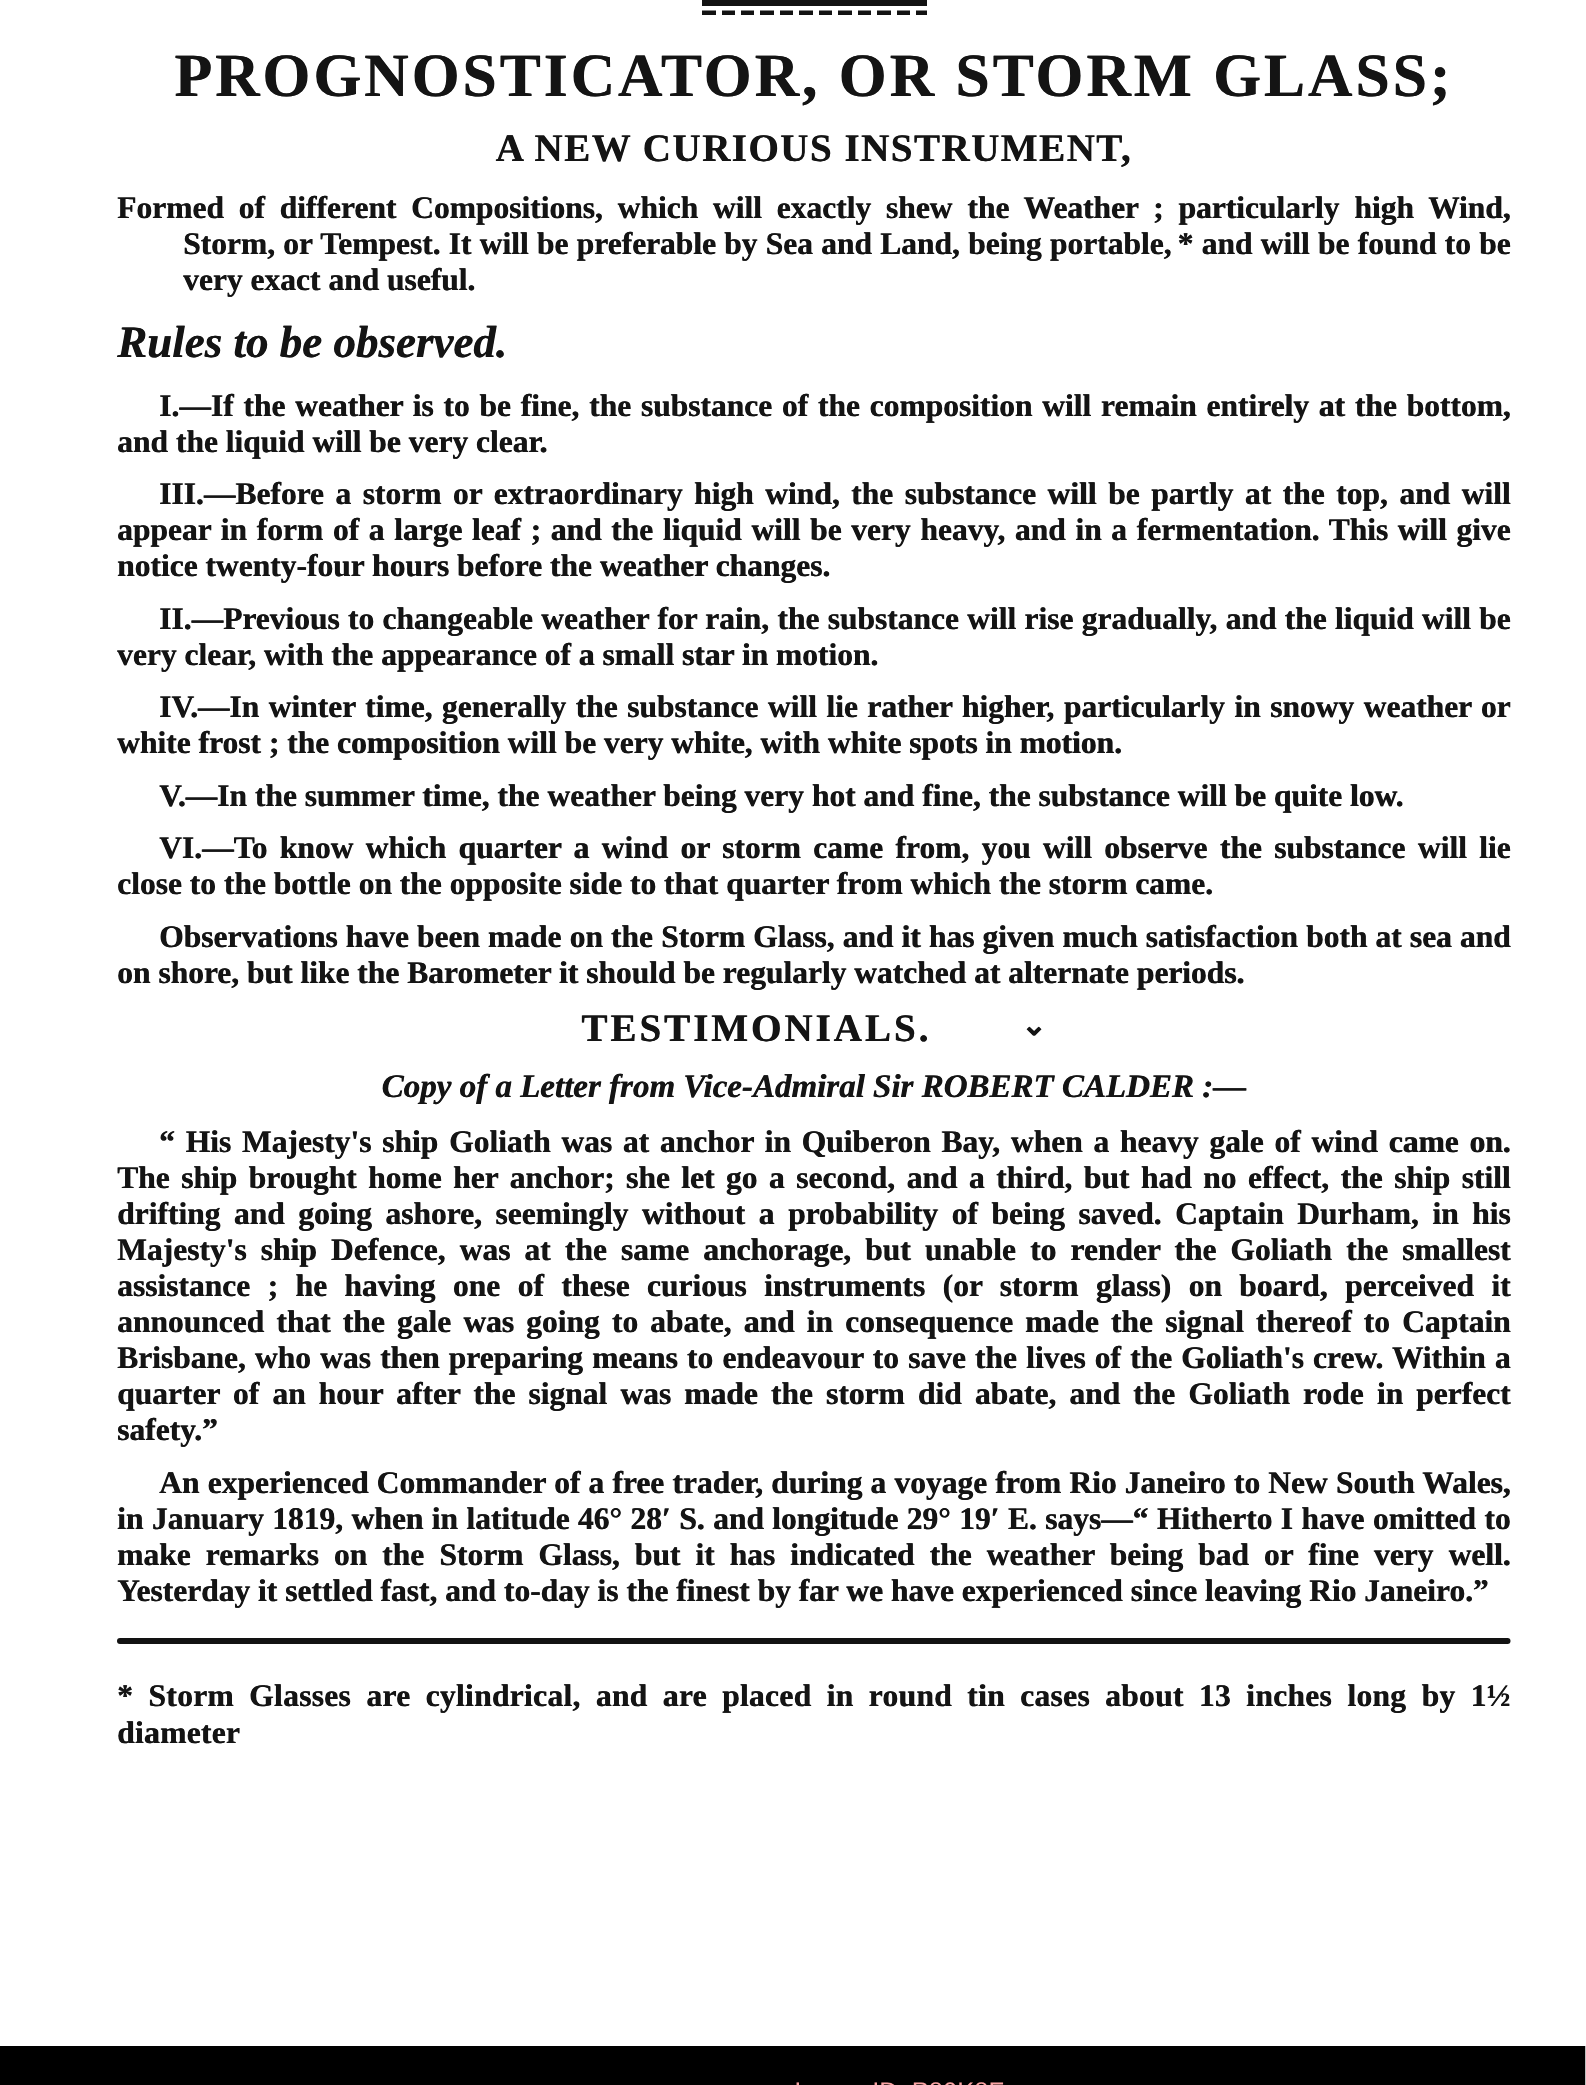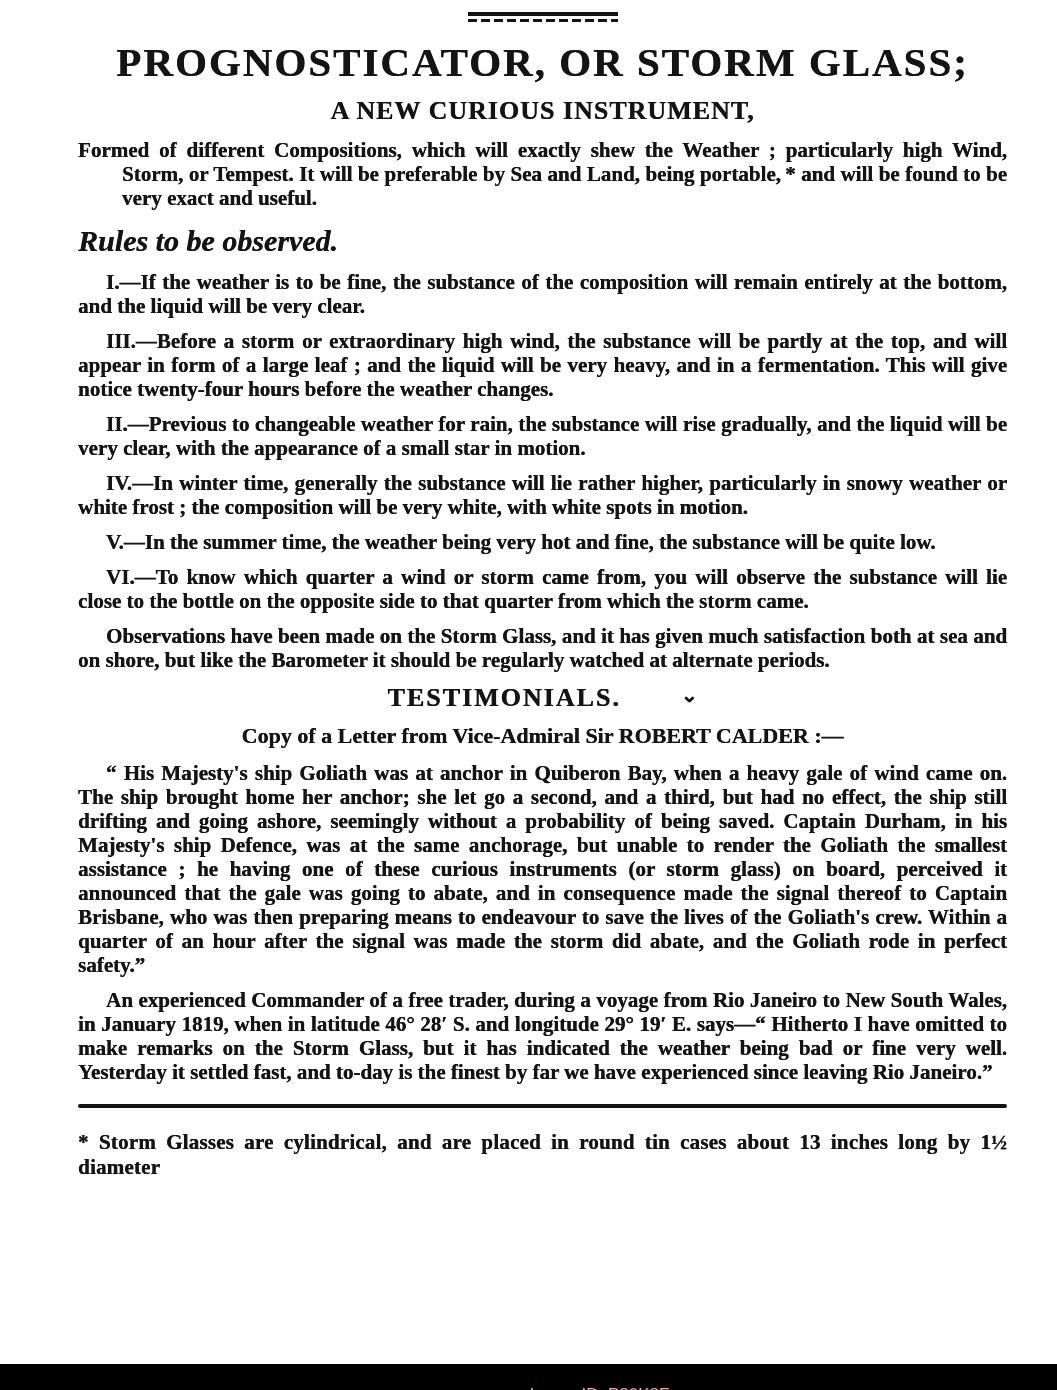--- a/index.html
+++ b/index.html
@@ -6,21 +6,21 @@
   html,body { width:1057px; }
   body {
     position:relative;
     width:1057px; height:1390px;
     background:#ffffff;
     font-family:"Liberation Serif","DejaVu Serif",serif;
     color:#141414;
     overflow:hidden;
   }
   .scan-page {
-    position:absolute; top:12px; left:0;
+    position:absolute; top:0; left:0;
     width:1057px; height:1054px;
     padding:0 50px 0 78px;
     background:#ffffff;
   }
   .ink { text-shadow:0.35px 0 0 currentColor; }
   .top-rule {
     width:150px; height:10px;
     margin:0 auto 16px auto;
     background:
       linear-gradient(#121212,#121212) top/100% 4px no-repeat,
@@ -64,20 +64,21 @@
   .stray-mark {
     font-size:20px; font-weight:700;
     margin-left:60px;
     letter-spacing:0;
     vertical-align:4px;
   }
   .letter-source {
     text-align:center;
     font-size:22px; font-weight:700;
     margin-bottom:12px;
+    font-style:italic;
   }
   .footnote-rule {
     height:4px;
     background:#121212;
     margin:20px 0 0 0;
     border-radius:2px;
   }
   .footnote {
     font-size:21px; font-weight:700;
     margin-top:22px;

